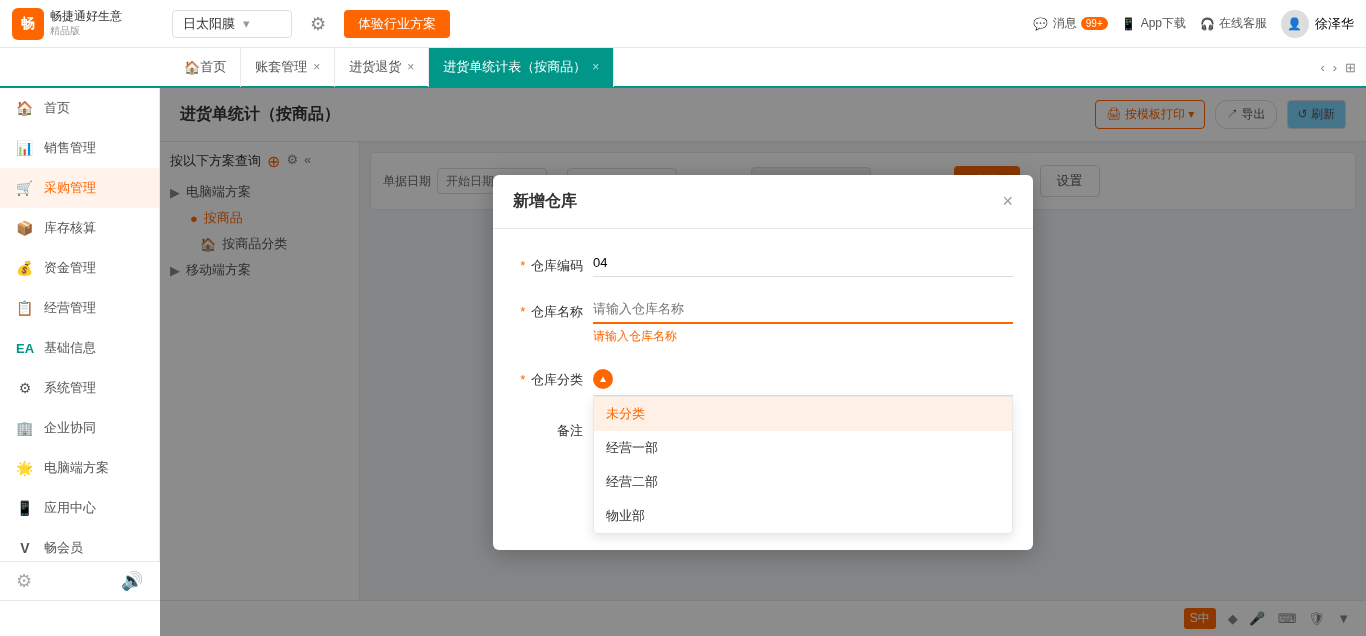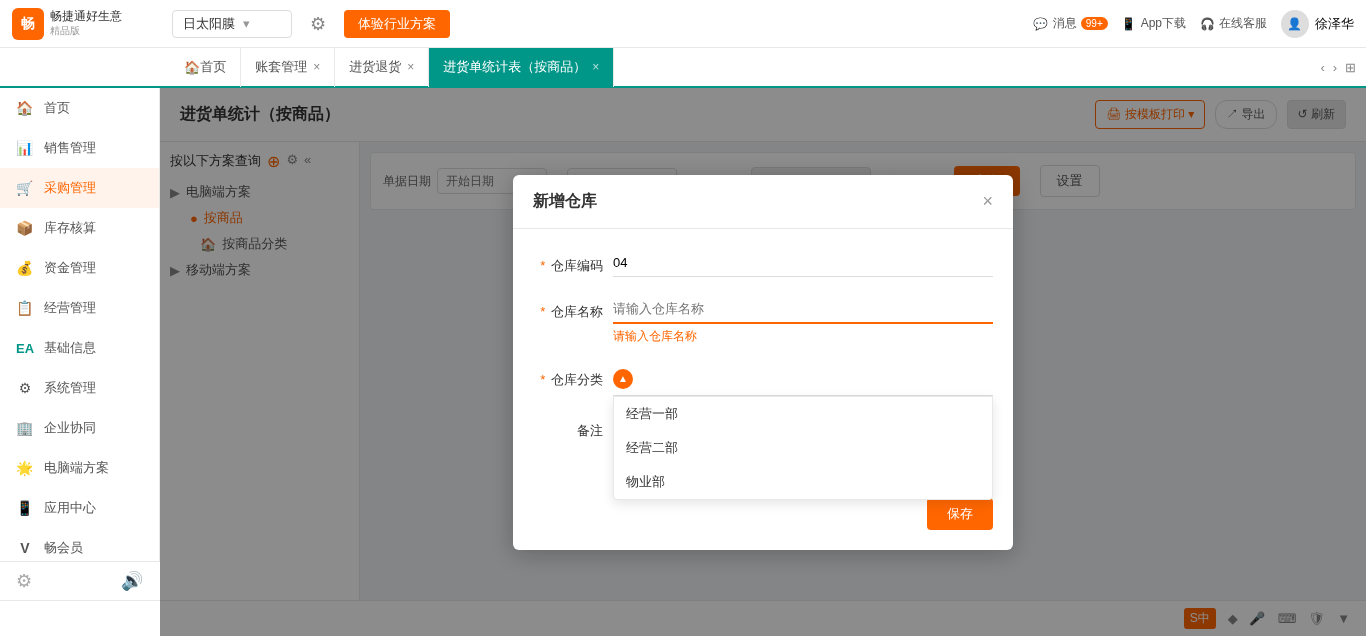--- a/index.html
+++ b/index.html
@@ -89,21 +89,21 @@
     
     .page-header {
       background: #fff; padding: 12px 20px;
       display: flex; align-items: center; justify-content: space-between;
       border-bottom: 1px solid #e8e8e8;
     }
     .page-title { font-size: 16px; color: #333; font-weight: bold; }
     .page-actions { display: flex; align-items: center; gap: 10px; }
     .btn-template { border: 1px solid #f60; color: #f60; background: #fff; border-radius: 4px; padding: 5px 10px; cursor: pointer; font-size: 12px; }
     .btn-export { border: 1px solid #ddd; color: #555; background: #fff; border-radius: 12px; padding: 5px 10px; cursor: pointer; font-size: 12px; }
-    .btn-refresh { border: 1px solid #ddd; color: #555; background: #e5e5e5; border-radius: 4px; padding: 5px 10px; cursor: pointer; font-size: 12px; }
+    .btn-refresh { border: 1px solid #ddd; color: #555; background: #7dd3fc; border-radius: 4px; padding: 5px 10px; cursor: pointer; font-size: 12px; }
     .filter-item { display: flex; align-items: center; gap: 6px; }
     .filter-label { font-size: 12px; color: #666; white-space: nowrap; }
     .filter-input { border: 1px solid #ddd; border-radius: 4px; padding: 5px 8px; font-size: 12px; width: 140px; }
     .filter-select { border: 1px solid #ddd; border-radius: 4px; padding: 5px 8px; font-size: 12px; width: 120px; }
     .btn-query { background: #f60; color: #fff; border: none; border-radius: 4px; padding: 6px 20px; cursor: pointer; font-size: 13px; }
     .btn-settings { border: 1px solid #ddd; color: #555; background: #fff; border-radius: 4px; padding: 6px 16px; cursor: pointer; font-size: 13px; }
     .scheme-tree-item { display: flex; align-items: center; gap: 6px; padding: 4px 0; font-size: 13px; color: #555; cursor: pointer; }
     .scheme-tree-sub { padding-left: 20px; }
     .scheme-active { color: #f60; }
 
@@ -111,21 +111,21 @@
     .overlay {
       position: absolute; top: 0; left: 0; right: 0; bottom: 0;
       background: rgba(0,0,0,0.45);
       z-index: 100;
       display: flex; align-items: center; justify-content: center;
     }
 
     
     .modal {
       background: #fff; border-radius: 6px;
-      width: 500px;
+      width: 540px;
       box-shadow: 0 4px 24px rgba(0,0,0,0.25);
       position: relative;
       padding: 0;
     }
     .modal-header {
       padding: 16px 20px;
       border-bottom: 1px solid #e8e8e8;
       display: flex; align-items: center; justify-content: space-between;
     }
     .modal-title { font-size: 16px; color: #333; font-weight: bold; }
@@ -437,20 +437,21 @@
               <div class="form-label">
                 <span class="required">*</span>
                 <span>仓库分类</span>
               </div>
               <div class="form-control-wrap" style="position:relative;">
                 <div class="form-select-wrap">
                   <div class="arrow-btn">▲</div>
                 </div>
 
                 <div class="dropdown">
+                  <div class="dropdown-item selected">未分类</div>
                   <div class="dropdown-item">经营一部</div>
                   <div class="dropdown-item">经营二部</div>
                   <div class="dropdown-item">物业部</div>
                 </div>
               </div>
             </div>
 
             <div class="form-row">
               <div class="form-label">备注</div>
               <div class="form-control-wrap">

